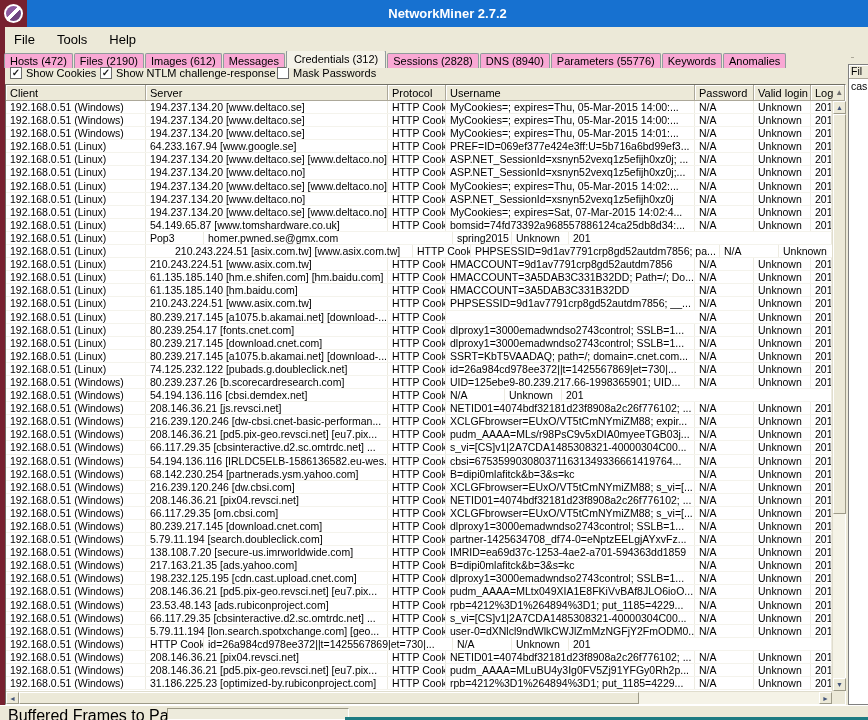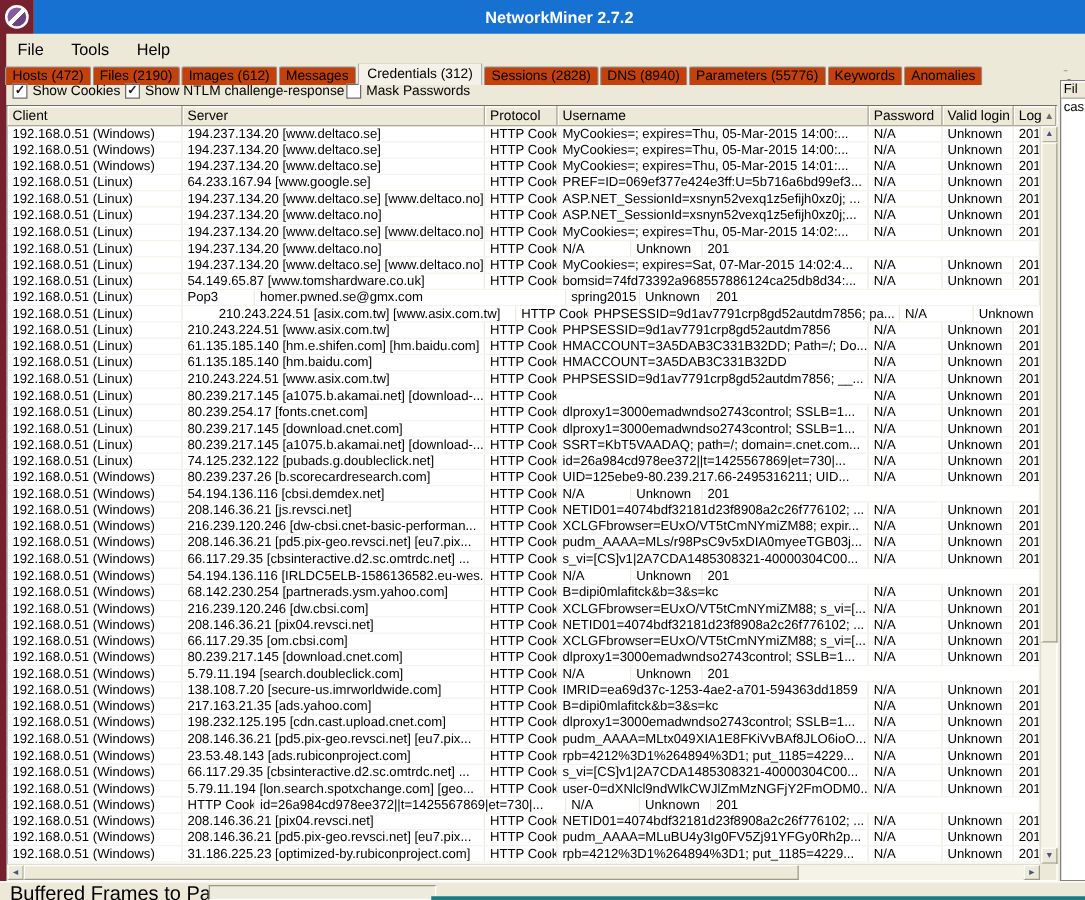--- a/index.html
+++ b/index.html
@@ -18,21 +18,21 @@
     font-size:13px;font-weight:bold;text-align:center;line-height:27px}
 
   
   .menubar{position:absolute;left:5px;top:28px;right:0;height:23px;display:flex;align-items:center;font-size:13px}
   .menu-item{padding:3px 13px 3px 9px}
 
   
   .tabstrip{position:absolute;left:4px;top:51px;right:22px;height:17px;display:flex;align-items:flex-end;
     font-size:11px;white-space:nowrap;overflow:hidden}
   .tab{height:15px;line-height:14px;padding:0 5px;border:1px solid #919b9c;border-bottom:none;
-    border-radius:2px 2px 0 0;margin-right:1px;background:#c2410c}
+    border-radius:2px 2px 0 0;margin-right:1px;background:#f9a8d4}
   .tab.selected{height:18px;line-height:17px;background:#f4f2e8;position:relative;z-index:2;padding:0 7px}
 
   
   .filters{position:absolute;left:0;top:67px;right:0;height:16px}
   .cb{position:absolute;top:0;display:flex;align-items:center;gap:4px;font-size:11px;white-space:nowrap}
   .cb .box{width:12px;height:12px;background:#fff;border:1px solid #6a6a6a;font-size:10px;line-height:10px;
     text-align:center;color:#1a1a1a;font-weight:bold}
 
   
   .table-panel{position:absolute;left:5px;top:84px;width:841px;height:621px;background:#fff;
@@ -210,20 +210,21 @@
         <div class="cell" style="width: 58px;">HTTP Cookie</div>
         <div class="cell" style="width: 249px;">MyCookies=; expires=Thu, 05-Mar-2015 14:02:...</div>
         <div class="cell" style="width: 59px;">N/A</div>
         <div class="cell" style="width: 57px;">Unknown</div>
         <div class="cell" style="flex: 1 1 0%;">201</div>
       </div>
       <div class="trow">
         <div class="cell" style="width: 140px;">192.168.0.51 (Linux)</div>
         <div class="cell" style="width: 242px;">194.237.134.20 [www.deltaco.no]</div>
         <div class="cell" style="width: 58px;">HTTP Cookie</div>
+        <div class="cell" style="width: 249px;">ASP.NET_SessionId=xsnyn52vexq1z5efijh0xz0j</div>
         <div class="cell" style="width: 59px;">N/A</div>
         <div class="cell" style="width: 57px;">Unknown</div>
         <div class="cell" style="flex: 1 1 0%;">201</div>
       </div>
       <div class="trow">
         <div class="cell" style="width: 140px;">192.168.0.51 (Linux)</div>
         <div class="cell" style="width: 242px;">194.237.134.20 [www.deltaco.se] [www.deltaco.no]</div>
         <div class="cell" style="width: 58px;">HTTP Cookie</div>
         <div class="cell" style="width: 249px;">MyCookies=; expires=Sat, 07-Mar-2015 14:02:4...</div>
         <div class="cell" style="width: 59px;">N/A</div>
@@ -253,21 +254,21 @@
         <div class="cell" style="width: 58px;">HTTP Cookie</div>
         <div class="cell" style="width: 249px;">PHPSESSID=9d1av7791crp8gd52autdm7856; pa...</div>
         <div class="cell" style="width: 59px;">N/A</div>
         <div class="cell" style="width: 57px;">Unknown</div>
         <div class="cell" style="flex: 1 1 0%;">201</div>
       </div>
       <div class="trow">
         <div class="cell" style="width: 140px;">192.168.0.51 (Linux)</div>
         <div class="cell" style="width: 242px;">210.243.224.51 [www.asix.com.tw]</div>
         <div class="cell" style="width: 58px;">HTTP Cookie</div>
-        <div class="cell" style="width: 249px;">PHPSESSID=9d1av7791crp8gd52autdm7856</div>
+        <div class="cell" style="width: 249px;">HMACCOUNT=9d1av7791crp8gd52autdm7856</div>
         <div class="cell" style="width: 59px;">N/A</div>
         <div class="cell" style="width: 57px;">Unknown</div>
         <div class="cell" style="flex: 1 1 0%;">201</div>
       </div>
       <div class="trow">
         <div class="cell" style="width: 140px;">192.168.0.51 (Linux)</div>
         <div class="cell" style="width: 242px;">61.135.185.140 [hm.e.shifen.com] [hm.baidu.com]</div>
         <div class="cell" style="width: 58px;">HTTP Cookie</div>
         <div class="cell" style="width: 249px;">HMACCOUNT=3A5DAB3C331B32DD; Path=/; Do...</div>
         <div class="cell" style="width: 59px;">N/A</div>
@@ -334,21 +335,21 @@
         <div class="cell" style="width: 58px;">HTTP Cookie</div>
         <div class="cell" style="width: 249px;">id=26a984cd978ee372||t=1425567869|et=730|...</div>
         <div class="cell" style="width: 59px;">N/A</div>
         <div class="cell" style="width: 57px;">Unknown</div>
         <div class="cell" style="flex: 1 1 0%;">201</div>
       </div>
       <div class="trow">
         <div class="cell" style="width: 140px;">192.168.0.51 (Windows)</div>
         <div class="cell" style="width: 242px;">80.239.237.26 [b.scorecardresearch.com]</div>
         <div class="cell" style="width: 58px;">HTTP Cookie</div>
-        <div class="cell" style="width: 249px;">UID=125ebe9-80.239.217.66-2495316211; UID...</div>
+        <div class="cell" style="width: 249px;">UID=125ebe9-80.239.217.66-1998365901; UID...</div>
         <div class="cell" style="width: 59px;">N/A</div>
         <div class="cell" style="width: 57px;">Unknown</div>
         <div class="cell" style="flex: 1 1 0%;">201</div>
       </div>
       <div class="trow">
         <div class="cell" style="width: 140px;">192.168.0.51 (Windows)</div>
         <div class="cell" style="width: 242px;">54.194.136.116 [cbsi.demdex.net]</div>
         <div class="cell" style="width: 58px;">HTTP Cookie</div>
         <div class="cell" style="width: 59px;">N/A</div>
         <div class="cell" style="width: 57px;">Unknown</div>
@@ -387,20 +388,21 @@
         <div class="cell" style="width: 58px;">HTTP Cookie</div>
         <div class="cell" style="width: 249px;">s_vi=[CS]v1|2A7CDA1485308321-40000304C00...</div>
         <div class="cell" style="width: 59px;">N/A</div>
         <div class="cell" style="width: 57px;">Unknown</div>
         <div class="cell" style="flex: 1 1 0%;">201</div>
       </div>
       <div class="trow">
         <div class="cell" style="width: 140px;">192.168.0.51 (Windows)</div>
         <div class="cell" style="width: 242px;">54.194.136.116 [IRLDC5ELB-1586136582.eu-wes...</div>
         <div class="cell" style="width: 58px;">HTTP Cookie</div>
+        <div class="cell" style="width: 249px;">cbsi=6753599030803711631349336661419764...</div>
         <div class="cell" style="width: 59px;">N/A</div>
         <div class="cell" style="width: 57px;">Unknown</div>
         <div class="cell" style="flex: 1 1 0%;">201</div>
       </div>
       <div class="trow">
         <div class="cell" style="width: 140px;">192.168.0.51 (Windows)</div>
         <div class="cell" style="width: 242px;">68.142.230.254 [partnerads.ysm.yahoo.com]</div>
         <div class="cell" style="width: 58px;">HTTP Cookie</div>
         <div class="cell" style="width: 249px;">B=dipi0mlafitck&amp;b=3&amp;s=kc</div>
         <div class="cell" style="width: 59px;">N/A</div>
@@ -440,20 +442,21 @@
         <div class="cell" style="width: 58px;">HTTP Cookie</div>
         <div class="cell" style="width: 249px;">dlproxy1=3000emadwndso2743control; SSLB=1...</div>
         <div class="cell" style="width: 59px;">N/A</div>
         <div class="cell" style="width: 57px;">Unknown</div>
         <div class="cell" style="flex: 1 1 0%;">201</div>
       </div>
       <div class="trow">
         <div class="cell" style="width: 140px;">192.168.0.51 (Windows)</div>
         <div class="cell" style="width: 242px;">5.79.11.194 [search.doubleclick.com]</div>
         <div class="cell" style="width: 58px;">HTTP Cookie</div>
+        <div class="cell" style="width: 249px;">partner-1425634708_df74-0=eNptzEELgjAYxvFz...</div>
         <div class="cell" style="width: 59px;">N/A</div>
         <div class="cell" style="width: 57px;">Unknown</div>
         <div class="cell" style="flex: 1 1 0%;">201</div>
       </div>
       <div class="trow">
         <div class="cell" style="width: 140px;">192.168.0.51 (Windows)</div>
         <div class="cell" style="width: 242px;">138.108.7.20 [secure-us.imrworldwide.com]</div>
         <div class="cell" style="width: 58px;">HTTP Cookie</div>
         <div class="cell" style="width: 249px;">IMRID=ea69d37c-1253-4ae2-a701-594363dd1859</div>
         <div class="cell" style="width: 59px;">N/A</div>

